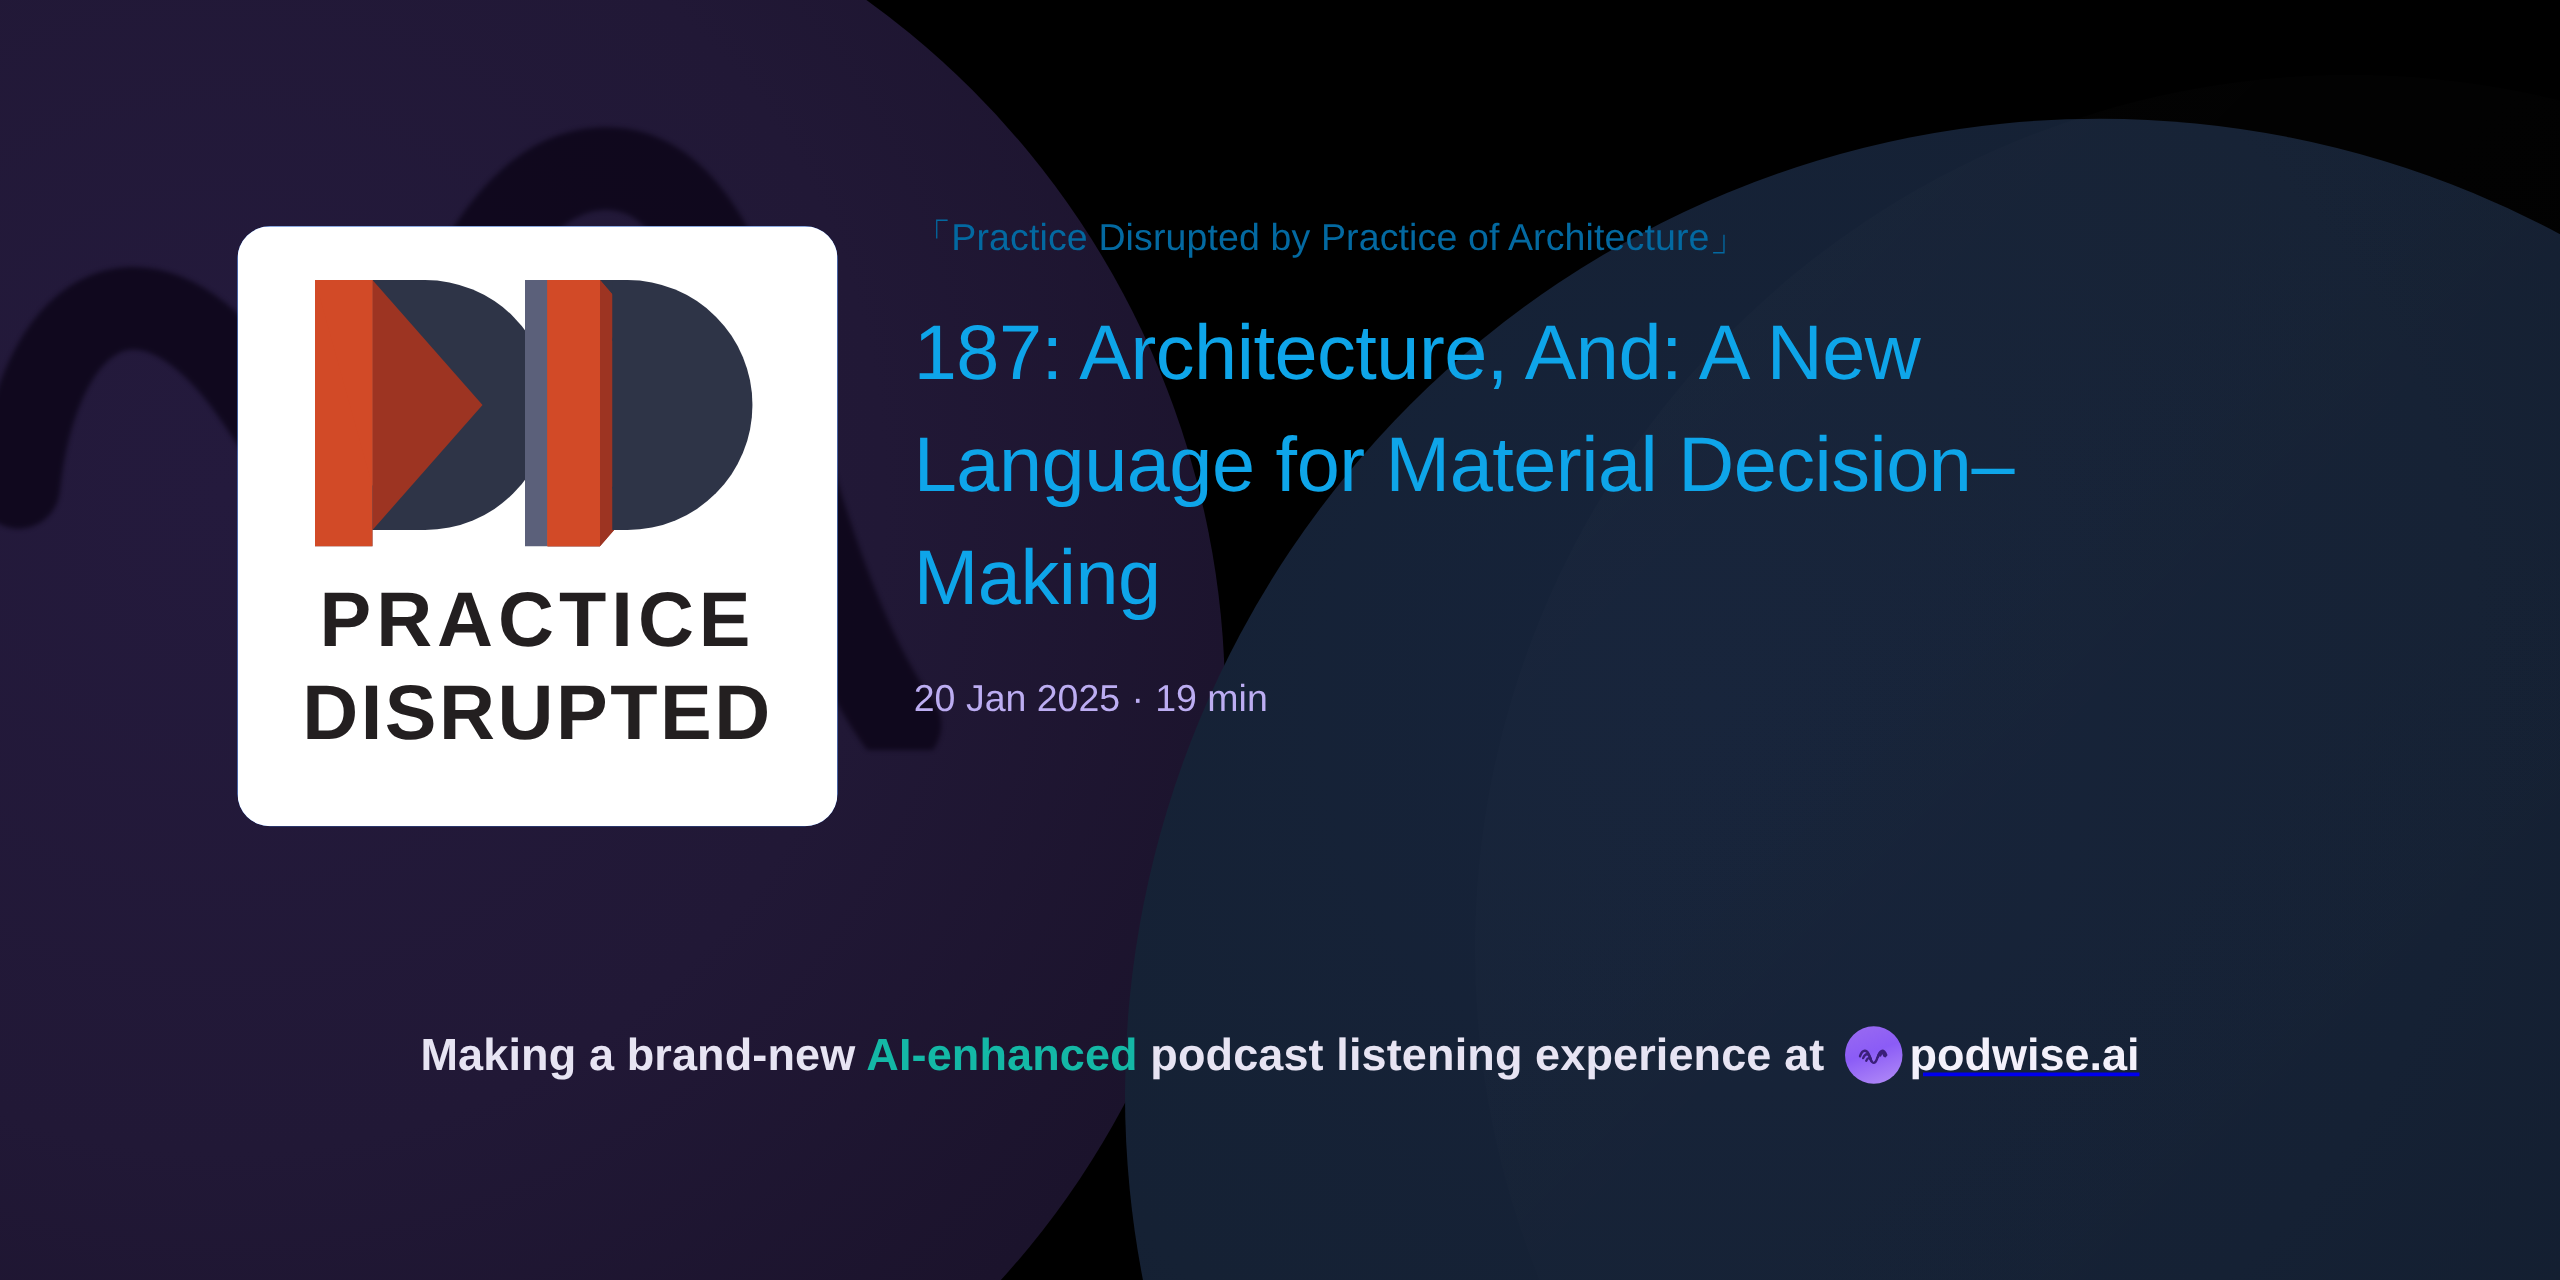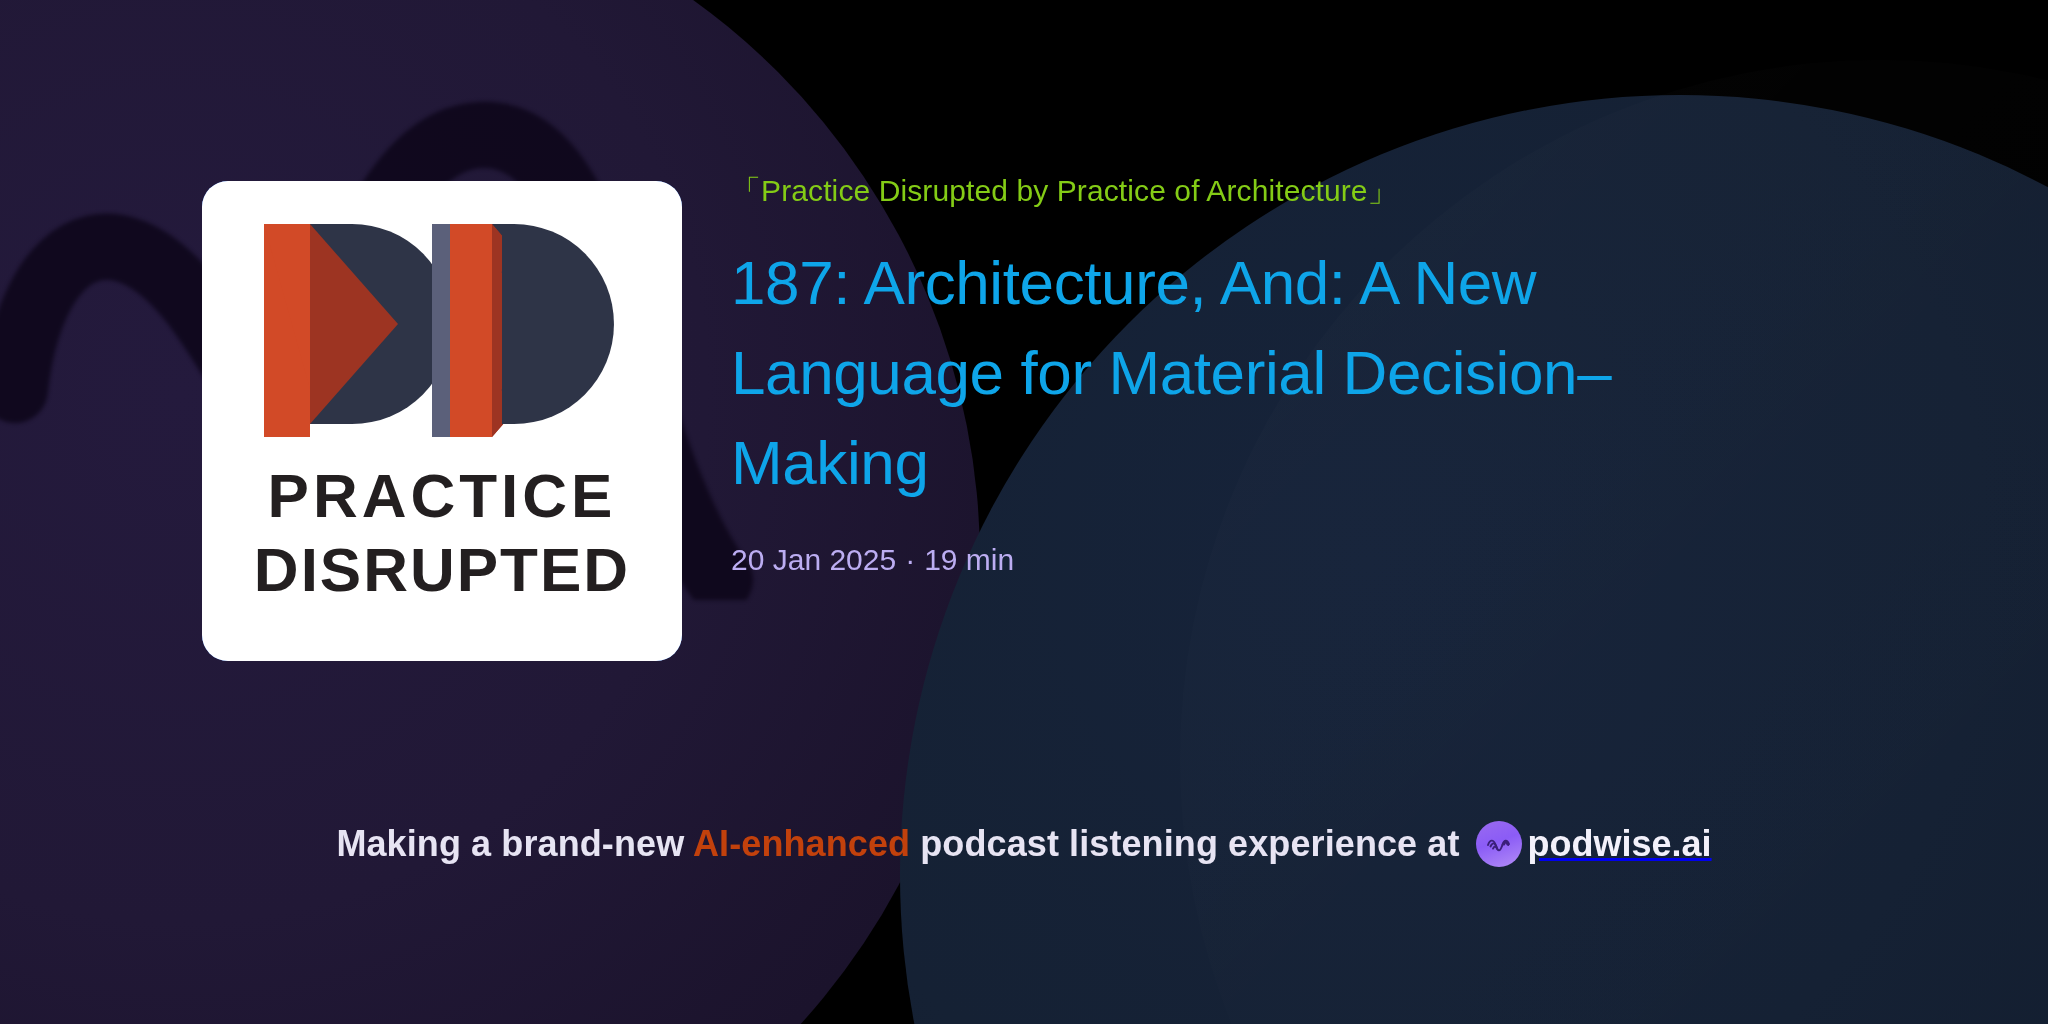--- a/index.html
+++ b/index.html
@@ -65,21 +65,21 @@
     top: 60px;
     width: 1400px;
     height: 1400px;
     border-radius: 50%;
     background: linear-gradient(135deg, rgba(255,255,255,0.015) 0%, rgba(255,255,255,0.0) 60%);
   }
 
   
   .cover-art {
     position: absolute;
-    left: 202px;
+    left: 190px;
     top: 181px;
     width: 480px;
     height: 480px;
     background: #3b82f6;
     border-radius: 26px;
     overflow: hidden;
   }
 
   .cover-art svg {
     display: block;
@@ -89,21 +89,21 @@
 
   
   .meta-col {
     position: absolute;
     left: 731px;
     top: 172px;
     width: 1160px;
   }
 
   .show-title {
-    color: #84cc16;
+    color: #0369a1;
     font-size: 30px;
     line-height: 38px;
     font-weight: 400;
     letter-spacing: 0.1px;
     white-space: nowrap;
   }
 
   .episode-title {
     margin-top: 28px;
     color: #0ea5e9;
@@ -143,21 +143,21 @@
   .promo-text {
     font-size: 36px;
     line-height: 44px;
     font-weight: 700;
     letter-spacing: 0.1px;
     white-space: nowrap;
     color: #e7e4f3;
   }
 
   .promo-text .accent {
-    color: #c2410c;
+    color: #14b8a6;
   }
 
   .promo-brand {
     display: inline-flex;
     align-items: center;
     margin-left: 16px;
   }
 
   .podwise-mark {
     width: 46px;

